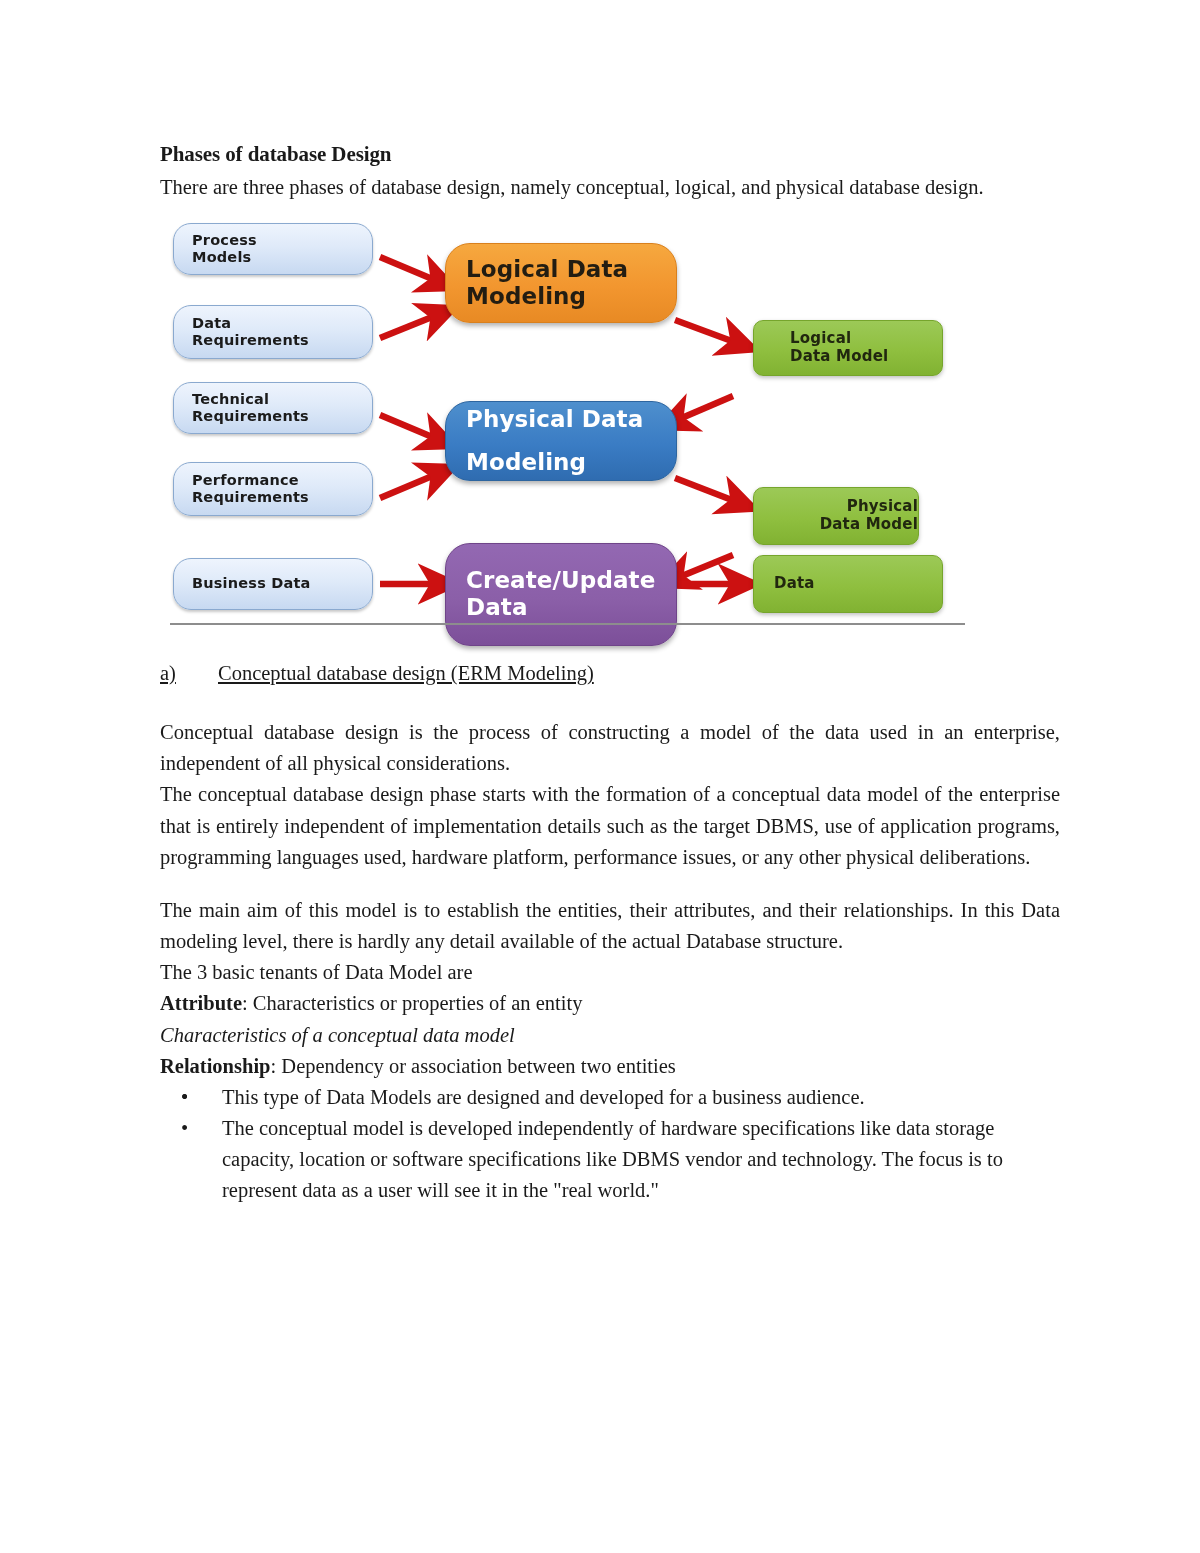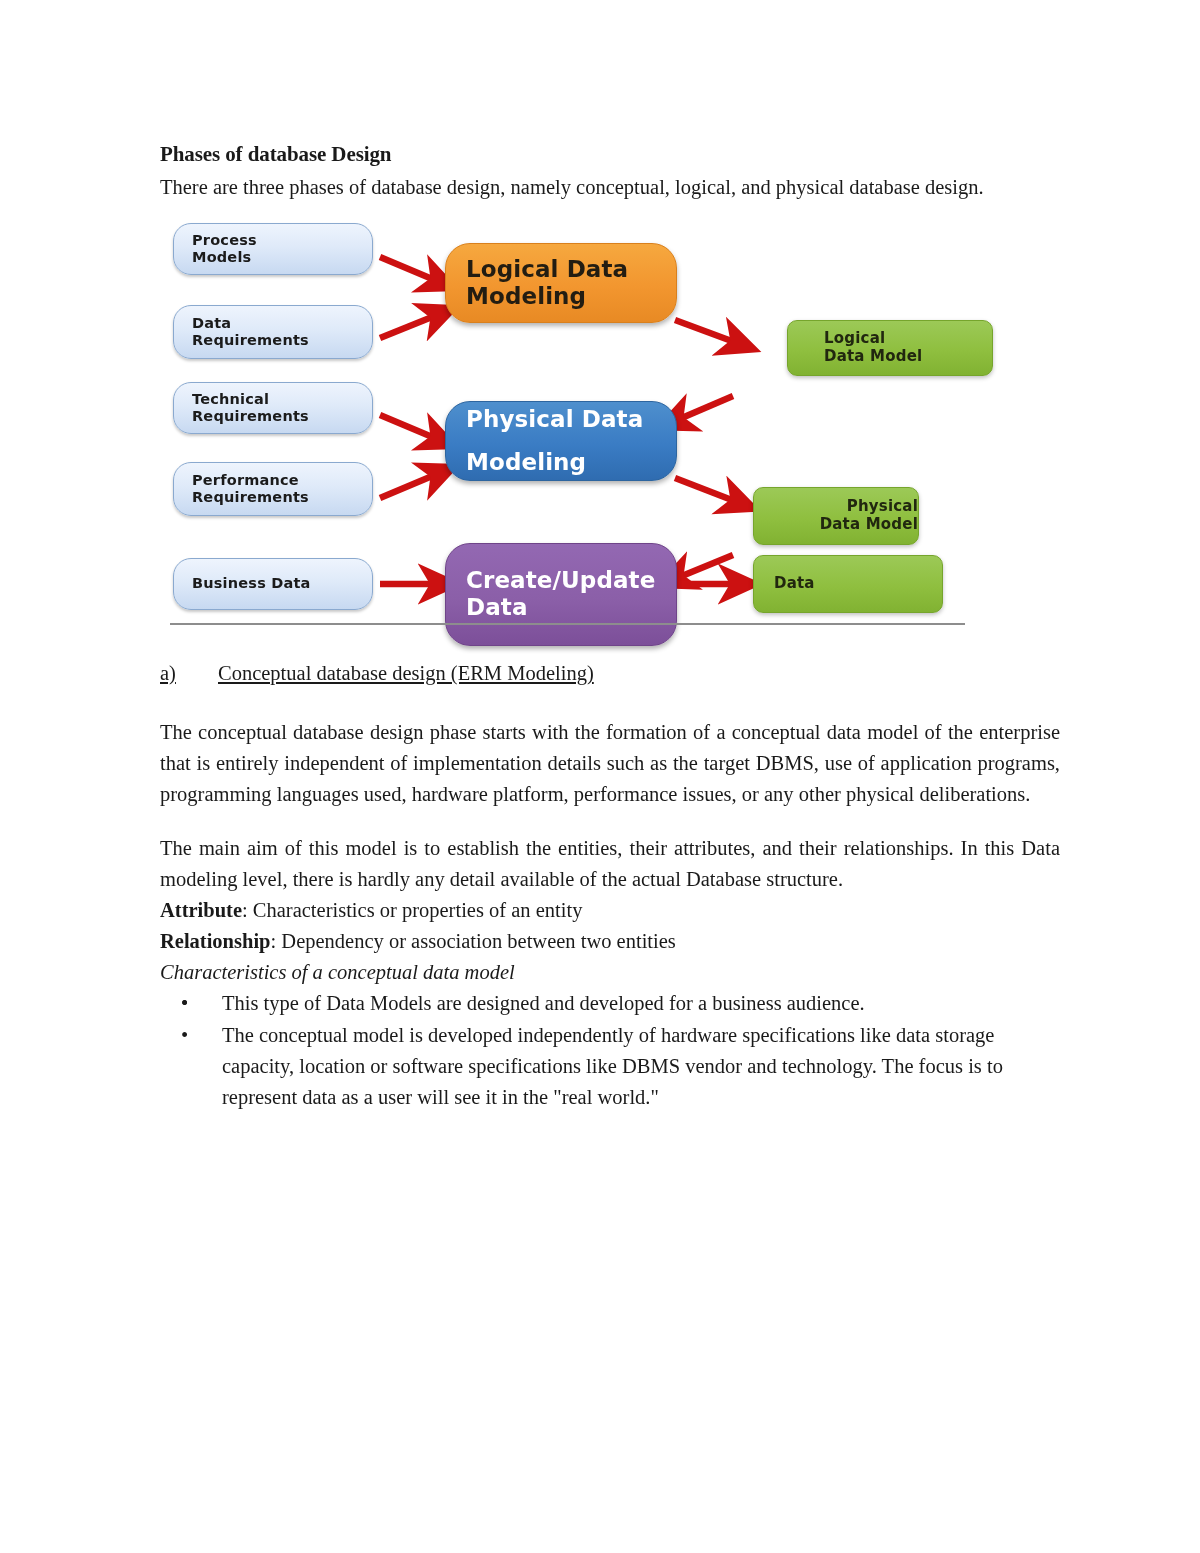--- a/index.html
+++ b/index.html
@@ -228,21 +228,21 @@
       </div>
       <div class="node process blue" style="left:280px; top:186px; width:232px; height:80px;">
         <span>Physical Data</span>
         <span>Modeling</span>
       </div>
       <div class="node process purple" style="left:280px; top:328px; width:232px; height:103px;">
         <span>Create/Update</span>
         <span>Data</span>
       </div>
 
-      <div class="node output" style="left:622px; top:105px; width:206px; height:56px;padding-left:36px;">
+      <div class="node output" style="left:588px; top:105px; width:190px; height:56px;padding-left:36px;">
         <span>Logical</span>
         <span>Data Model</span>
       </div>
       <div class="node output" style="left:588px; top:272px; width:166px; height:58px;align-items:flex-end;">
         <span>Physical</span>
         <span>Data Model</span>
       </div>
       <div class="node output" style="left:588px; top:340px; width:190px; height:58px;">
         <span>Data</span>
       </div>
@@ -252,34 +252,36 @@
 
     <div class="spacer-28"></div>
 
     <div class="lettered-item">
       <span class="marker">a)</span>
       <span class="underline">Conceptual database design (ERM Modeling)</span>
     </div>
 
     <div class="spacer-28"></div>
 
+    <p class="para">Conceptual database design is the process of constructing a model of the data used in an enterprise, independent of all physical considerations.</p>
     <p class="para">The conceptual database design phase starts with the formation of a conceptual data model of the enterprise that is entirely independent of implementation details such as the target DBMS, use of application programs, programming languages used, hardware platform, performance issues, or any other physical deliberations.</p>
 
     <div class="spacer-22"></div>
 
     <p class="para">The main aim of this model is to establish the entities, their attributes, and their relationships. In this Data modeling level, there is hardly any detail available of the actual Database structure.</p>
+    <p class="para nojust">The 3 basic tenants of Data Model are</p>
 
     <p class="para nojust">
       <span class="b">Attribute</span><span>: Characteristics or properties of an entity</span>
     </p>
+    <p class="para nojust i">Characteristics of a conceptual data model</p>
+
     <p class="para nojust">
       <span class="b">Relationship</span><span>: Dependency or association between two entities</span>
     </p>
-
-    <p class="para nojust i">Characteristics of a conceptual data model</p>
 
     <ul class="bullets">
       <li>
         <span class="dot">•</span>
       </li>
       <li>
         <span class="dot">•</span>
         <span>This type of Data Models are designed and developed for a business audience.</span>
       </li>
       <li>

